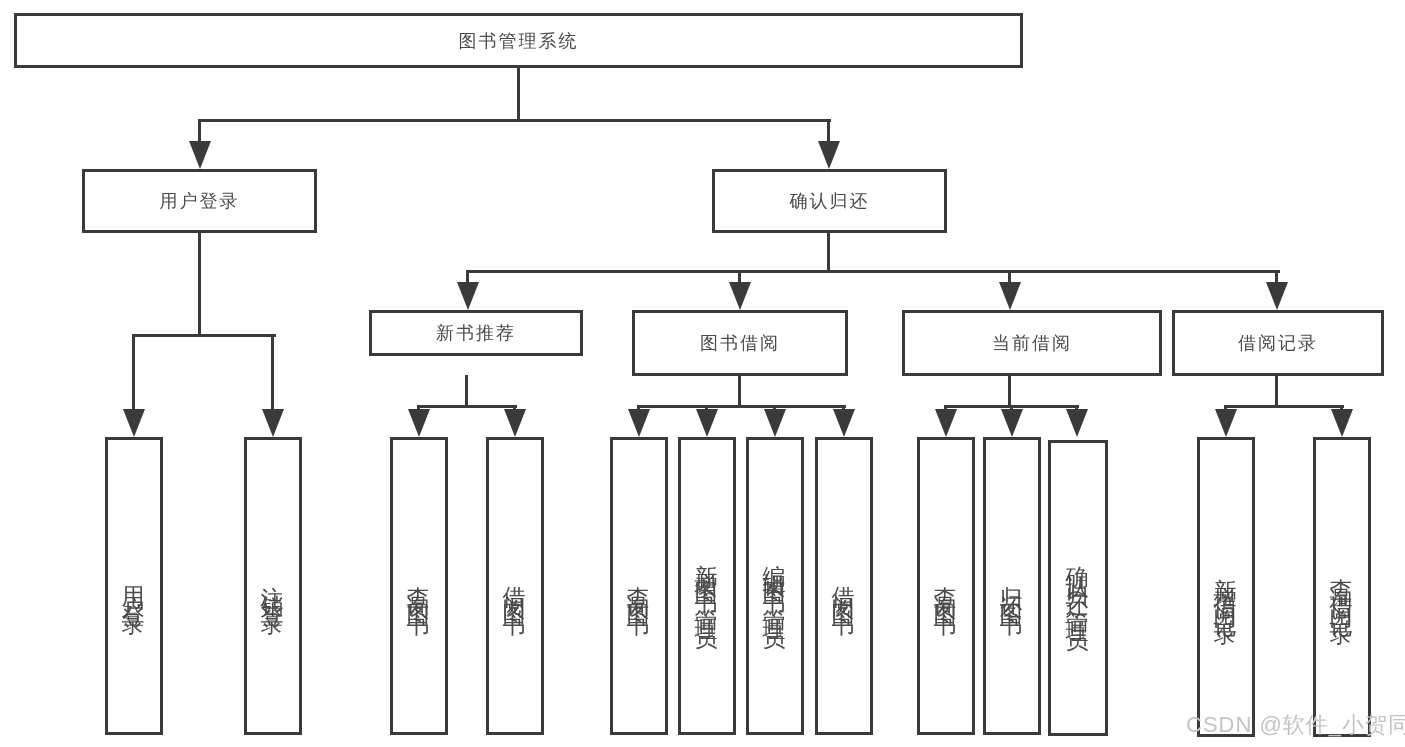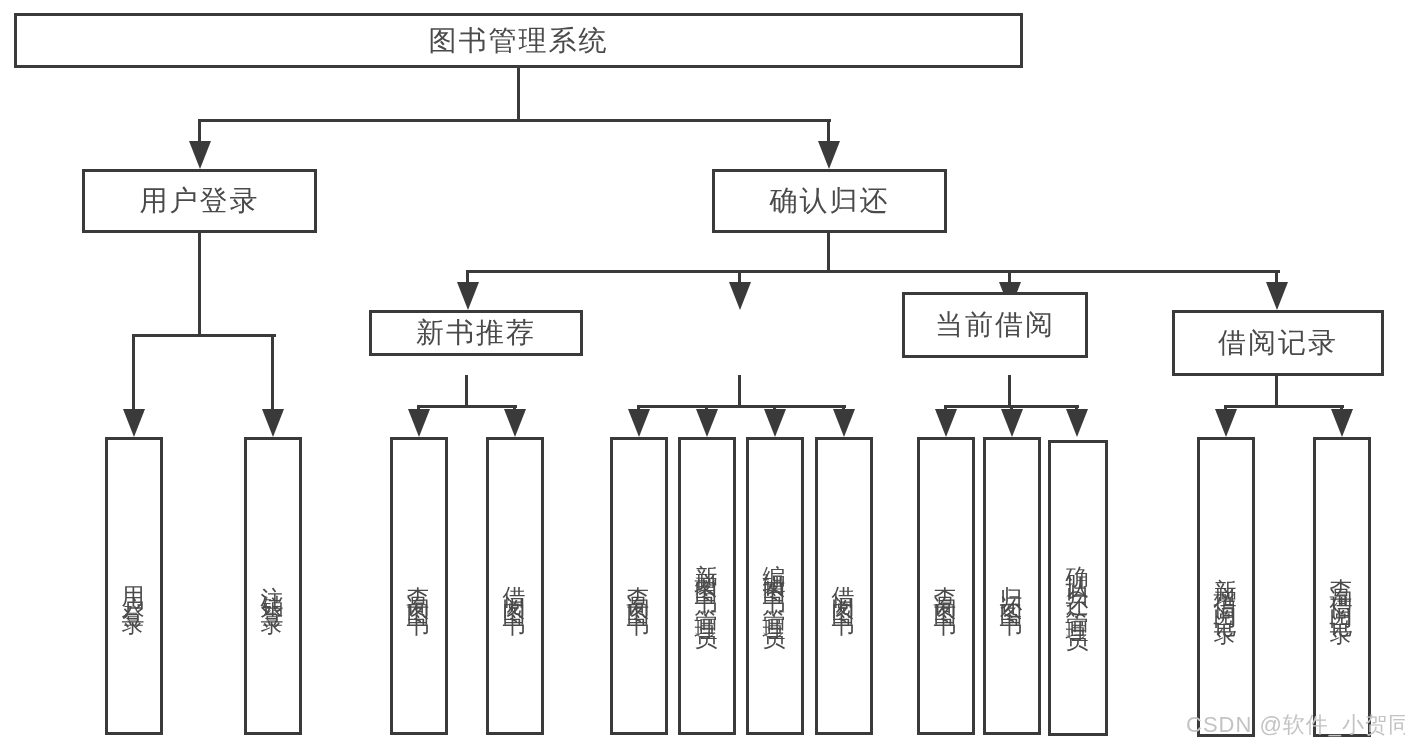--- a/index.html
+++ b/index.html
@@ -1,20 +1,20 @@
 <!DOCTYPE html>
 <html><head>
 <meta charset="utf-8">
 <style>
   html,body{margin:0;padding:0;background:#ffffff;}
   #canvas{position:relative;width:1405px;height:747px;background:#ffffff;overflow:hidden;
           font-family:"Liberation Sans","DejaVu Sans",sans-serif;}
   .node{position:absolute;box-sizing:border-box;border:3px solid #3a3a3a;background:#ffffff;
         display:flex;align-items:center;justify-content:center;color:#4a4a4a;}
-  .h{font-size:28px;letter-spacing:2px;white-space:nowrap;}
+  .h{font-size:18px;letter-spacing:2px;white-space:nowrap;}
   .v{writing-mode:vertical-rl;text-orientation:mixed;font-size:23px;letter-spacing:9px;
      display:flex;align-items:center;justify-content:center;}
   .vline{position:absolute;width:3px;background:#3a3a3a;}
   .hline{position:absolute;height:3px;background:#3a3a3a;}
   .tri{position:absolute;width:0;height:0;border-left:11px solid transparent;
        border-right:11px solid transparent;border-top:28px solid #3a3a3a;}
   .watermark{position:absolute;left:1186px;top:710px;font-size:22px;color:#c3c3c3;
              letter-spacing:1px;white-space:nowrap;}
 </style>
 </head>
@@ -46,21 +46,22 @@
   <div class="vline" style="left:466px;top:270px;height:16px;"></div>
   <div class="vline" style="left:738px;top:270px;height:16px;"></div>
   <div class="vline" style="left:1008px;top:270px;height:16px;"></div>
   <div class="vline" style="left:1275px;top:270px;height:16px;"></div>
   <div class="tri" style="left:457px;top:282px;"></div>
   <div class="tri" style="left:729px;top:282px;"></div>
   <div class="tri" style="left:999px;top:282px;"></div>
   <div class="tri" style="left:1266px;top:282px;"></div>
 
   <div class="node h" style="left:369px;top:310px;width:214px;height:46px;">新书推荐</div>
-  <div class="node h" style="left:902px;top:292px;width:186px;height:66px;">当前借阅</div>
+  <div class="node h" style="left:632px;top:310px;width:216px;height:66px;">图书借阅</div>
+  <div class="node h" style="left:902px;top:310px;width:260px;height:66px;">当前借阅</div>
   <div class="node h" style="left:1172px;top:310px;width:212px;height:66px;">借阅记录</div>
 
   <div class="vline" style="left:465px;top:375px;height:33px;"></div>
   <div class="hline" style="left:418px;top:405px;width:99px;"></div>
   <div class="vline" style="left:417px;top:405px;height:8px;"></div>
   <div class="vline" style="left:513px;top:405px;height:8px;"></div>
   <div class="tri" style="left:408px;top:409px;"></div>
   <div class="tri" style="left:504px;top:409px;"></div>
 
   <div class="vline" style="left:738px;top:375px;height:33px;"></div>

